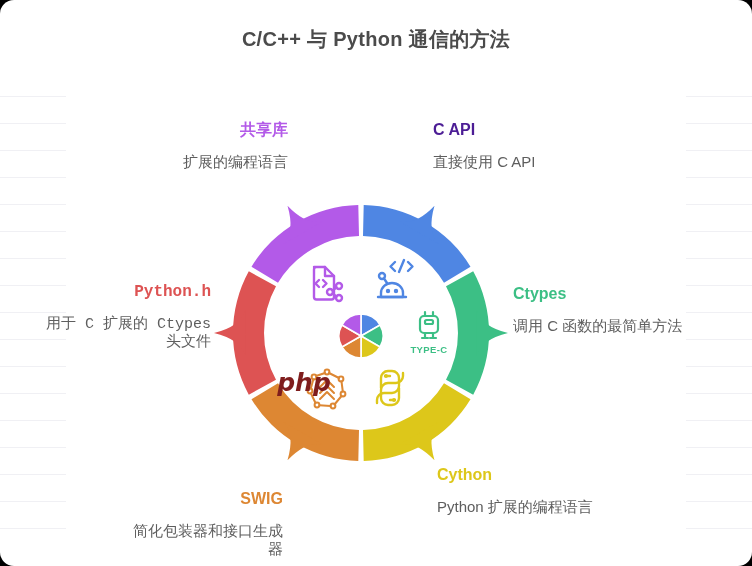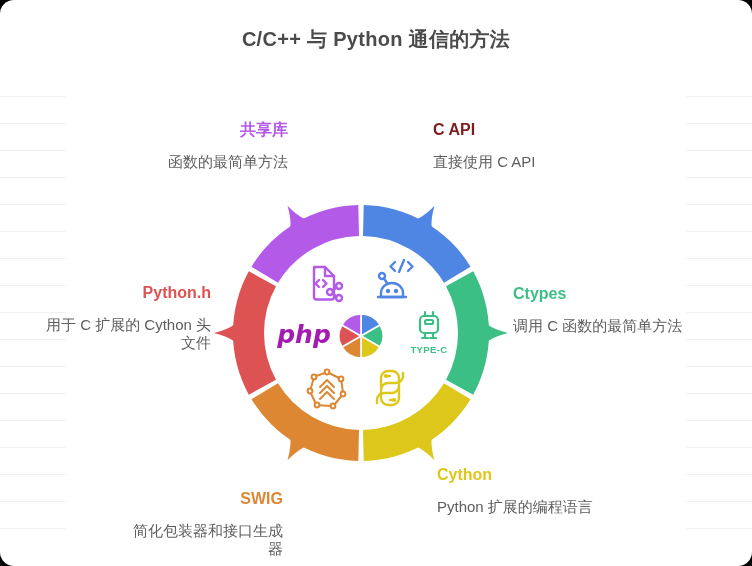--- a/index.html
+++ b/index.html
@@ -19,21 +19,21 @@
     position:absolute; top:26px; left:0; right:0;
     text-align:center; font-size:20px; font-weight:bold; color:#4b4b4b;
     letter-spacing:0.3px;
   }
   .block { position:absolute; }
   .block h3 { margin:0 0 14px 0; font-size:16px; line-height:19px; font-weight:bold; }
   .block p  { margin:0; font-size:15px; line-height:18px; color:#5e5e5e; }
   .alignr { text-align:right; }
   .blk-shared  { top:120px; right:464px; width:230px; }
   .blk-capi    { top:120px; left:433px;  width:240px; }
-  .blk-pythonh { top:283px; right:541px; width:168px; }
+  .blk-pythonh { top:283px; right:541px; width:168px;font-family:Liberation Mono, monospace; }
   .blk-ctypes  { top:284px; left:513px;  width:176px; }
   .blk-swig    { top:465px; right:469px; width:152px; }
   .blk-cython  { top:465px; left:437px;  width:240px; }
   .ring-svg { position:absolute; left:0; top:0; }
   .icon { position:absolute; }
   .php-text {
     position:absolute; left:276px; top:320px; width:56px;
     font-size:25px; font-weight:bold; font-style:italic;
     font-family:"DejaVu Sans", sans-serif; text-align:center;
   }
@@ -47,46 +47,46 @@
 
 <div class="canvas">
 
   <div class="stripes left"></div>
   <div class="stripes right"></div>
 
   <div class="title">C/C++ 与 Python 通信的方法</div>
 
   <div class="block blk-shared alignr">
     <h3 style="color: rgb(179, 90, 232);">共享库</h3>
-    <p>函数的最简单方法</p>
+    <p>扩展的编程语言</p>
   </div>
 
   <div class="block blk-capi">
-    <h3 style="color: #7f1d1d;">C API</h3>
+    <h3 style="color: #4c1d95;">C API</h3>
     <p>直接使用 C API</p>
   </div>
 
   <div class="block blk-ctypes">
     <h3 style="color: rgb(60, 191, 133);">Ctypes</h3>
     <p>调用 C 函数的最简单方法</p>
   </div>
 
   <div class="block blk-cython">
     <h3 style="color: rgb(221, 199, 26);">Cython</h3>
     <p>Python 扩展的编程语言</p>
   </div>
 
   <div class="block blk-swig alignr">
     <h3 style="color: rgb(221, 135, 51); margin-top: 24px;">SWIG</h3>
     <p>简化包装器和接口生成器</p>
   </div>
 
   <div class="block blk-pythonh alignr">
     <h3 style="color: rgb(221, 83, 83);">Python.h</h3>
-    <p>用于 C 扩展的 Cython 头文件</p>
+    <p>用于 C 扩展的 Ctypes 头文件</p>
   </div>
 
   <svg class="ring-svg" width="752" height="566" viewBox="0 0 752 566">
 
     <path d="M363.7,205 A128,128 0 0 1 470.5,266.7 L444,282.8 A97,97 0 0 0 363,236 Z" fill="#4f86e3"></path>
     <path d="M399.4,221.4 Q415.9,225.2 434.5,205.7 Q426.9,231.5 438.4,243.9 Z" fill="#4f86e3"></path>
 
     <path d="M473.2,271.3 A128,128 0 0 1 473.2,394.7 L446,379.7 A97,97 0 0 0 446,286.3 Z" fill="#3cbf85"></path>
     <path d="M476.8,310.5 Q481.8,326.7 508,333 Q481.8,339.3 476.8,355.5 Z" fill="#3cbf85"></path>
 
@@ -180,15 +180,15 @@
       <line x1="38.5" y1="31" x2="31.5" y2="39.5"></line>
       <line x1="27.5" y1="41" x2="16.5" y2="40.3"></line>
       <line x1="12.5" y1="38" x2="8" y2="28.5"></line>
       <line x1="7.8" y1="23.5" x2="10.3" y2="14.5"></line>
       <polyline points="17,22 24,15 31,22"></polyline>
       <polyline points="17,28 24,21 31,28"></polyline>
       <polyline points="17,34 24,27 31,34"></polyline>
     </svg>
   </div>
 
-  <div class="php-text" style="color: #a21caf;">php</div>
+  <div class="php-text" style="color: #7f1d1d; margin-top: 48px;">php</div>
 
 </div>
 
 </body></html>

